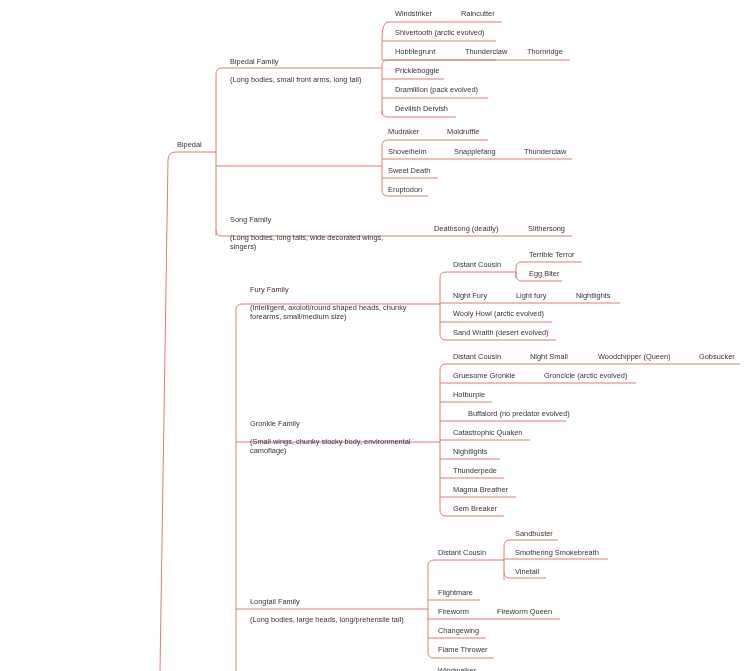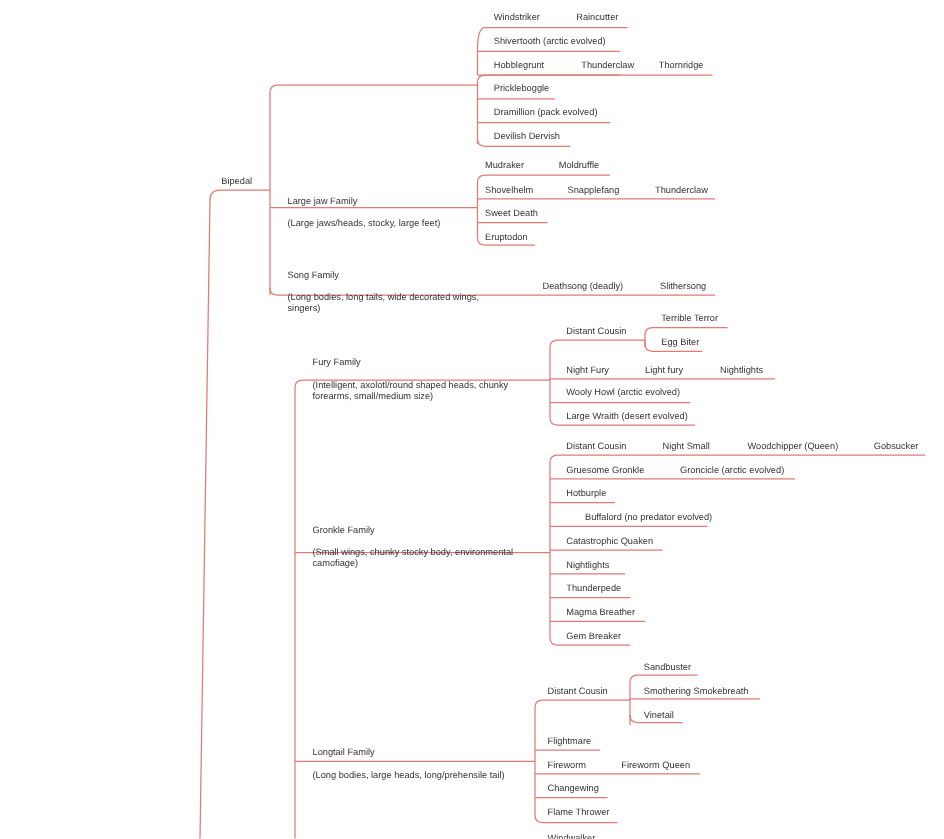--- a/index.html
+++ b/index.html
@@ -63,34 +63,34 @@
   <line x1="428" y1="619" x2="560" y2="619"></line>
   <line x1="428" y1="638" x2="486" y2="638"></line>
   <path d="M428 652 Q428 658 434 658 L494 658"></path>
   <path d="M504 580 L504 546 Q504 540 510 540 L558 540"></path>
   <line x1="504" y1="559" x2="608" y2="559"></line>
   <path d="M504 572 Q504 578 510 578 L546 578"></path>
 </svg>
 
 <div class="lbl" style="left:177px;top:140px">Bipedal</div>
 
+<div class="fam" style="left:230px;top:48px">
+  <span>Bipedal Family</span><br>
+  <span>(Long bodies, small front arms, long tail)</span>
+</div>
 <div class="lbl" style="left:395px;top:9px">Windstriker</div>
 <div class="lbl" style="left:461px;top:9px">Raincutter</div>
 <div class="lbl" style="left:395px;top:28px">Shivertooth (arctic evolved)</div>
 <div class="lbl" style="left:395px;top:47px">Hobblegrunt</div>
 <div class="lbl" style="left:465px;top:47px">Thunderclaw</div>
 <div class="lbl" style="left:527px;top:47px">Thornridge</div>
 <div class="lbl" style="left:395px;top:66px">Prickleboggle</div>
 <div class="lbl" style="left:395px;top:85px">Dramillion (pack evolved)</div>
 <div class="lbl" style="left:395px;top:104px">Devilish Dervish</div>
 
-<div class="fam" style="left:230px;top:147px">
-  <span>Large jaw Family</span><br>
-  <span>(Large jaws/heads, stocky, large feet)</span>
-</div>
 <div class="lbl" style="left:388px;top:127px">Mudraker</div>
 <div class="lbl" style="left:447px;top:127px">Moldruffle</div>
 <div class="lbl" style="left:388px;top:147px">Shovelhelm</div>
 <div class="lbl" style="left:454px;top:147px">Snapplefang</div>
 <div class="lbl" style="left:524px;top:147px">Thunderclaw</div>
 <div class="lbl" style="left:388px;top:166px">Sweet Death</div>
 <div class="lbl" style="left:388px;top:185px">Eruptodon</div>
 
 <div class="fam" style="left:230px;top:206px">
   <span>Song Family</span><br>
@@ -105,21 +105,21 @@
   <span>(Intelligent, axolotl/round shaped heads, chunky
 forearms, small/medium size)</span>
 </div>
 <div class="lbl" style="left:453px;top:260px">Distant Cousin</div>
 <div class="lbl" style="left:529px;top:250px">Terrible Terror</div>
 <div class="lbl" style="left:529px;top:269px">Egg Biter</div>
 <div class="lbl" style="left:453px;top:291px">Night Fury</div>
 <div class="lbl" style="left:516px;top:291px">Light fury</div>
 <div class="lbl" style="left:576px;top:291px">Nightlights</div>
 <div class="lbl" style="left:453px;top:309px">Wooly Howl (arctic evolved)</div>
-<div class="lbl" style="left:453px;top:328px">Large Wraith (desert evolved)</div>
+<div class="lbl" style="left:453px;top:328px">Sand Wraith (desert evolved)</div>
 
 <div class="fam" style="left:250px;top:410px">
   <span>Gronkle Family</span><br>
   <span>(Small wings, chunky stocky body, environmental
 camofiage)</span>
 </div>
 <div class="lbl" style="left:453px;top:352px">Distant Cousin</div>
 <div class="lbl" style="left:530px;top:352px">Night Small</div>
 <div class="lbl" style="left:598px;top:352px">Woodchipper (Queen)</div>
 <div class="lbl" style="left:699px;top:352px">Gobsucker</div>

